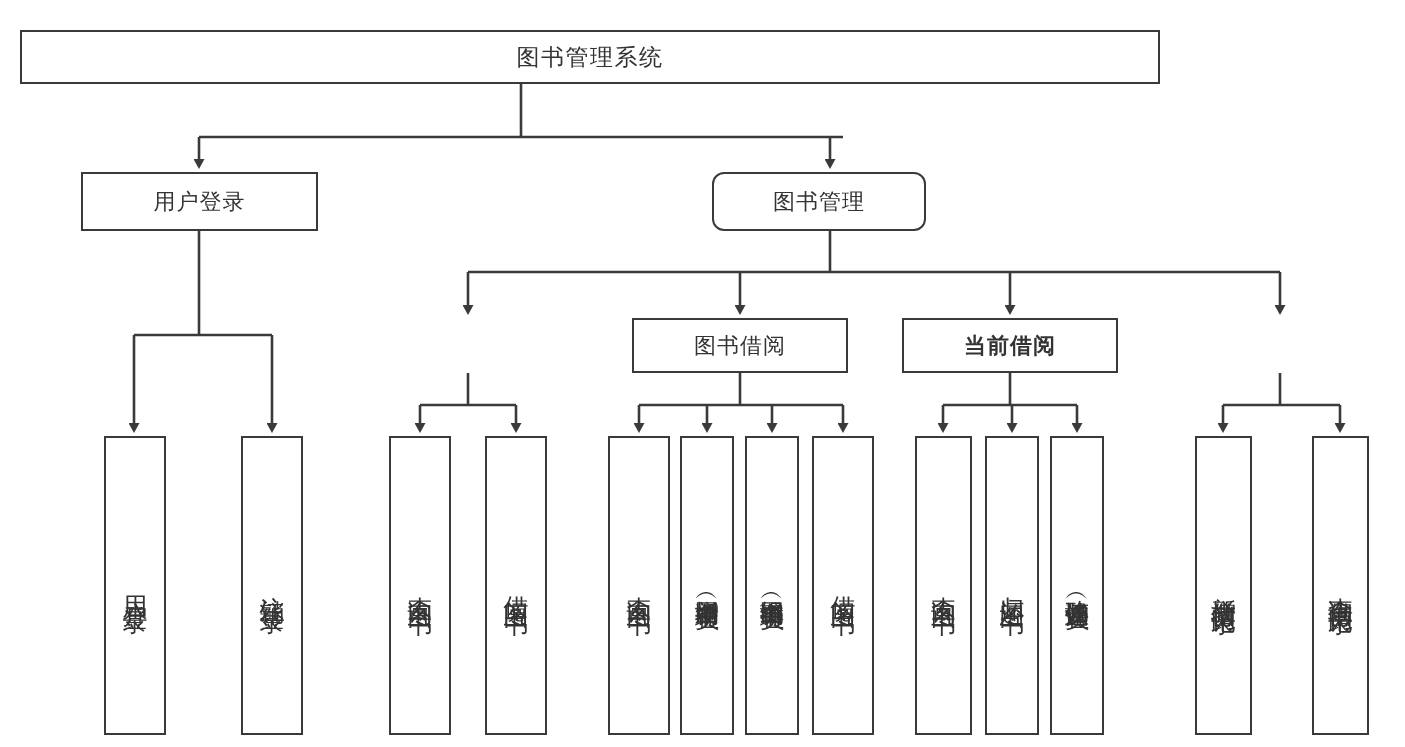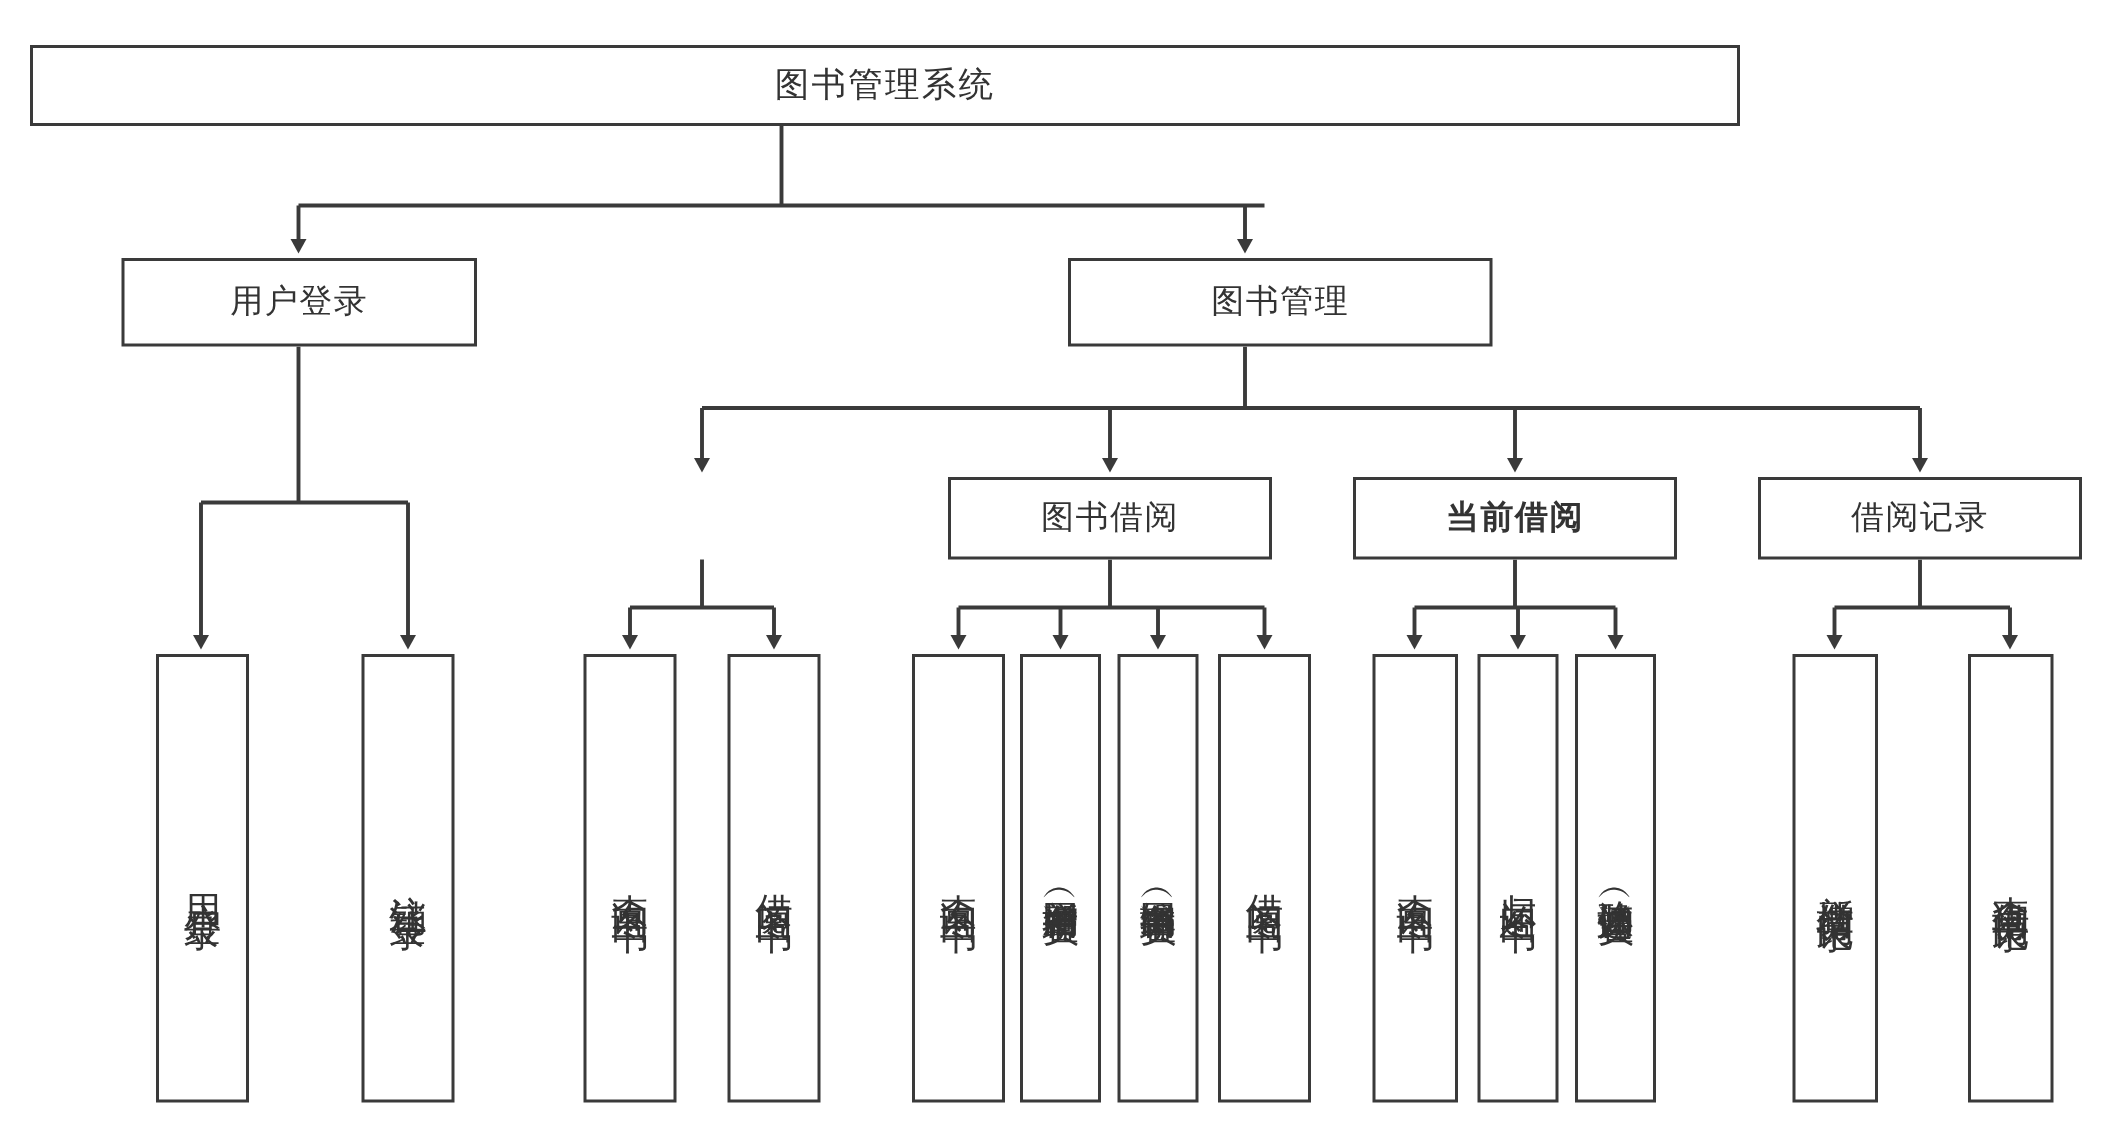--- a/index.html
+++ b/index.html
@@ -126,32 +126,29 @@
     </g>
   </svg>
 
   <div class="node root horiz" id="n-root" style="left: 20px; top: 13px; width: 1140px; height: 54px; margin-top: 17px;">
     <span class="hlabel">图书管理系统</span>
   </div>
 
   <div class="node horiz" id="n-l2-0" style="left: 81px; top: 172px; width: 237px; height: 59px;">
     <span class="hlabel">用户登录</span>
   </div>
-  <div class="node horiz" id="n-l2-1" style="left: 712px; top: 172px; width: 283px; height: 59px;">
+  <div class="node horiz" id="n-l2-1" style="left: 712px; top: 172px; width: 214px; height: 59px; border-radius: 12px;">
     <span class="hlabel">图书管理</span>
   </div>
 
   <div class="node horiz" id="n-l3-1" style="left: 632px; top: 318px; width: 216px; height: 55px;">
     <span class="hlabel">图书借阅</span>
   </div>
   <div class="node horiz" id="n-l3-2" style="left: 902px; top: 318px; width: 216px; height: 55px; font-weight: bold;">
     <span class="hlabel">当前借阅</span>
-  </div>
-  <div class="node horiz" id="n-l3-3" style="left: 1172px; top: 318px; width: 216px; height: 55px;">
-    <span class="hlabel">借阅记录</span>
   </div>
 
   <div class="node vert" id="n-leaf-0" style="left: 104px; top: 436px; width: 62px; height: 299px;">
     <span class="vlabel">用户登录</span>
   </div>
   <div class="node vert" id="n-leaf-1" style="left: 241px; top: 436px; width: 62px; height: 299px;">
     <span class="vlabel">注销登录</span>
   </div>
   <div class="node vert" id="n-leaf-2" style="left: 389px; top: 436px; width: 62px; height: 299px;">
     <span class="vlabel">查询图书</span>

